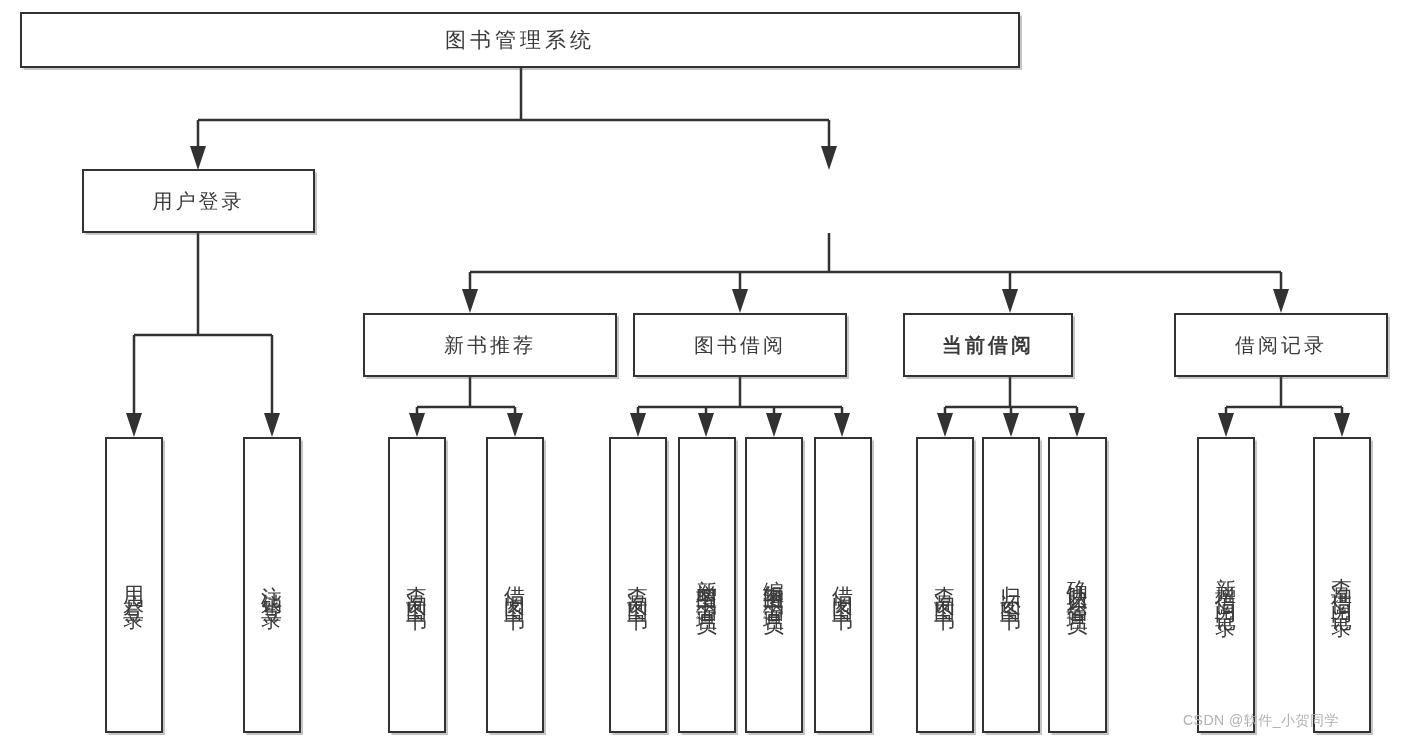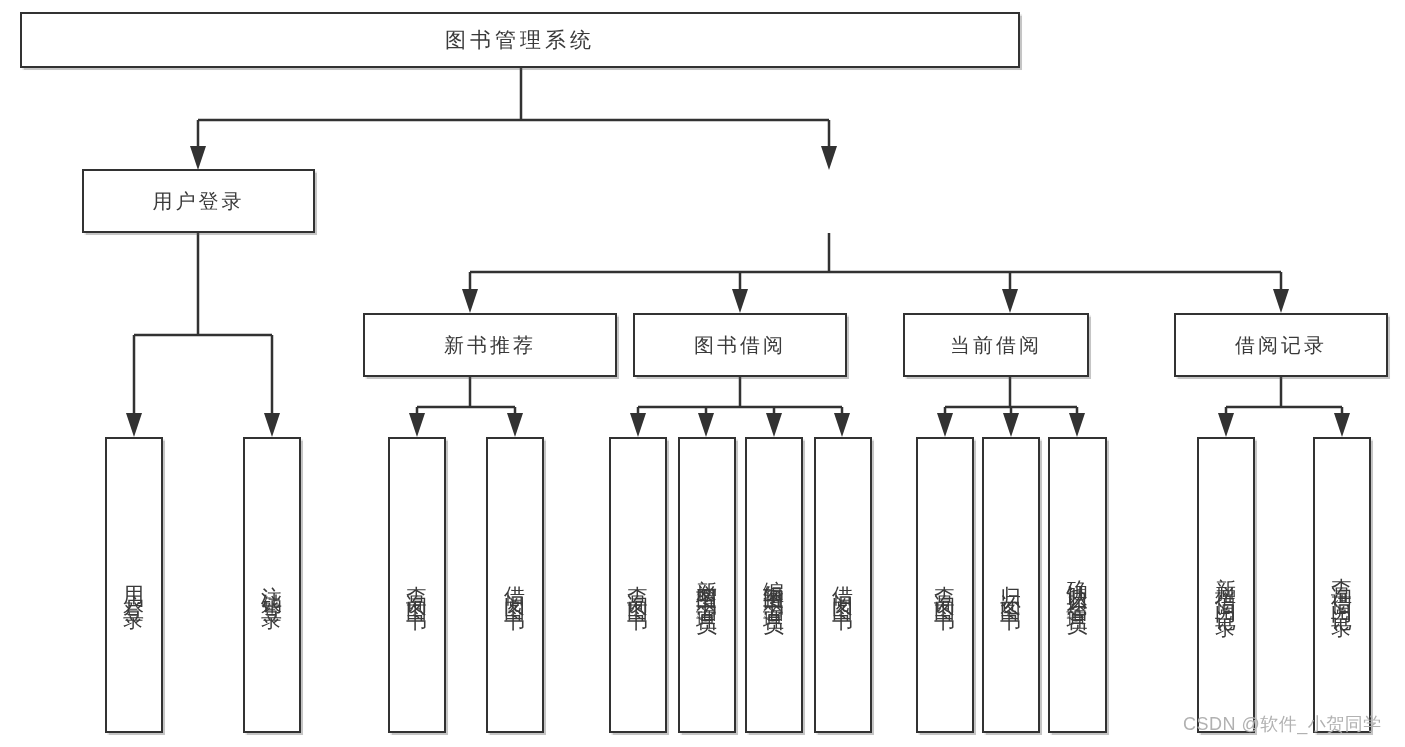--- a/index.html
+++ b/index.html
@@ -50,21 +50,21 @@
     white-space: normal;
     line-height: 1;
   }
   .node.vbox.long .label {
     letter-spacing: 5px;
   }
   .watermark {
     position: absolute;
     left: 1183px;
     top: 712px;
-    font-size: 18px;
+    font-size: 14px;
     color: #b1b1b1;
     letter-spacing: 0.5px;
     z-index: 6;
     white-space: nowrap;
   }
 </style>
 </head>
 <body>
 
 <div class="canvas">
@@ -116,21 +116,21 @@
   <div class="node" style="left:82px; top:169px; width:233px; height:64px;">
     <span class="label">用户登录</span>
   </div>
 
   <div class="node" style="left:363px; top:313px; width:254px; height:64px;">
     <span class="label">新书推荐</span>
   </div>
   <div class="node" style="left:633px; top:313px; width:214px; height:64px;">
     <span class="label">图书借阅</span>
   </div>
-  <div class="node" style="left:903px; top:313px; width:186px; height:64px;">
+  <div class="node" style="left:903px; top:313px; width:170px; height:64px;font-weight:bold;">
     <span class="label">当前借阅</span>
   </div>
   <div class="node" style="left:1174px; top:313px; width:214px; height:64px;">
     <span class="label">借阅记录</span>
   </div>
 
   <div class="node vbox" style="left:105px; top:437px; width:58px; height:296px;">
     <span class="label">用户登录</span>
   </div>
   <div class="node vbox" style="left:243px; top:437px; width:58px; height:296px;">

